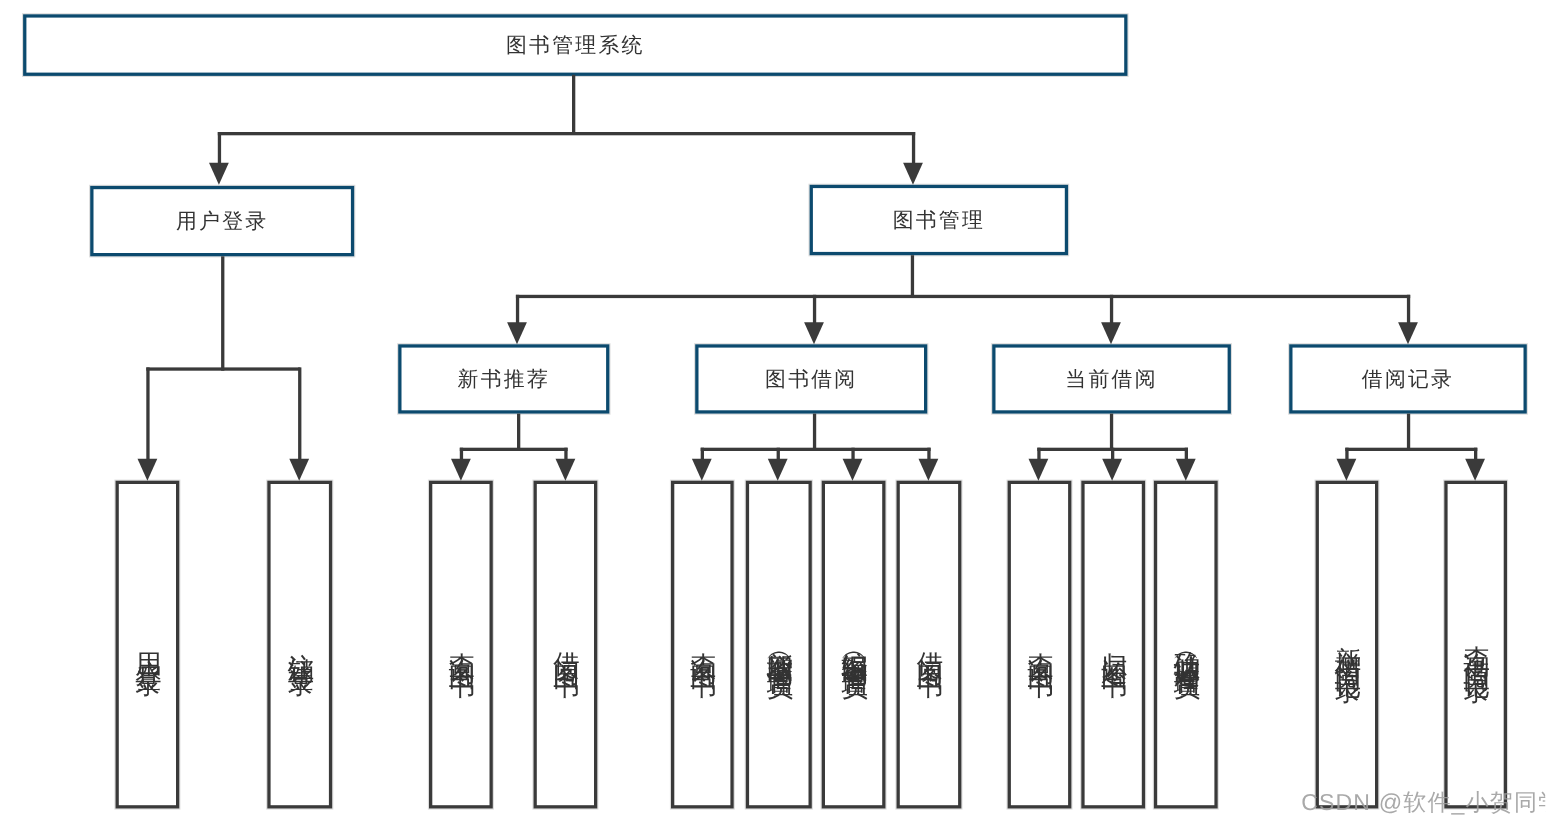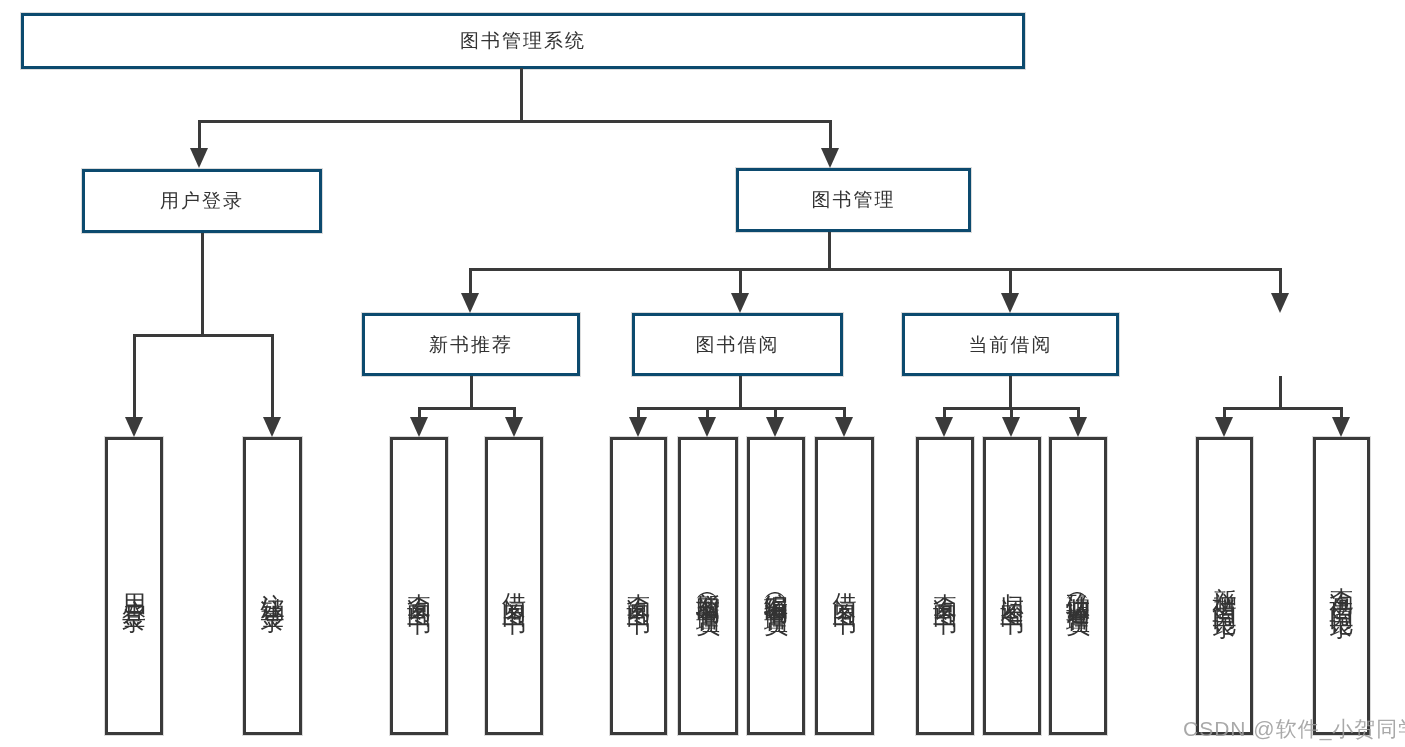--- a/index.html
+++ b/index.html
@@ -34,26 +34,27 @@
 <body>
 
 <div id="canvas">
 
   <div class="hbox" style="left:21px;top:13px;width:1004px;height:56px;">图书管理系统</div>
 
   <div class="hbox" style="left:82px;top:169px;width:240px;height:64px;">用户登录</div>
 
   <div class="hbox" style="left:712px;top:168px;width:235px;height:64px;margin-left:24px;">图书管理</div>
 
-  <div class="hbox" style="left:362px;top:313px;width:218px;height:63px;">新书推荐</div>
+  <div class="hbox" style="left:362px;top:313px;width:192px;height:63px;">新书推荐</div>
 
   <div class="hbox" style="left:632px;top:313px;width:211px;height:63px;">图书借阅</div>
 
   <div class="hbox" style="left:902px;top:313px;width:217px;height:63px;text-align:right;">当前借阅</div>
 
+  <div class="hbox" style="left:1172px;top:313px;width:216px;height:63px;">借阅记录</div>
 
   <div class="vbox" style="left:105px;top:437px;width:58px;height:298px;">用户登录</div>
 
   <div class="vbox" style="left:243px;top:437px;width:59px;height:298px;">注销登录</div>
 
   <div class="vbox" style="left:390px;top:437px;width:58px;height:298px;">查询图书</div>
 
   <div class="vbox" style="left:485px;top:437px;width:58px;height:298px;">借阅图书</div>
 
   <div class="vbox" style="left:610px;top:437px;width:57px;height:298px;">查询图书</div>

